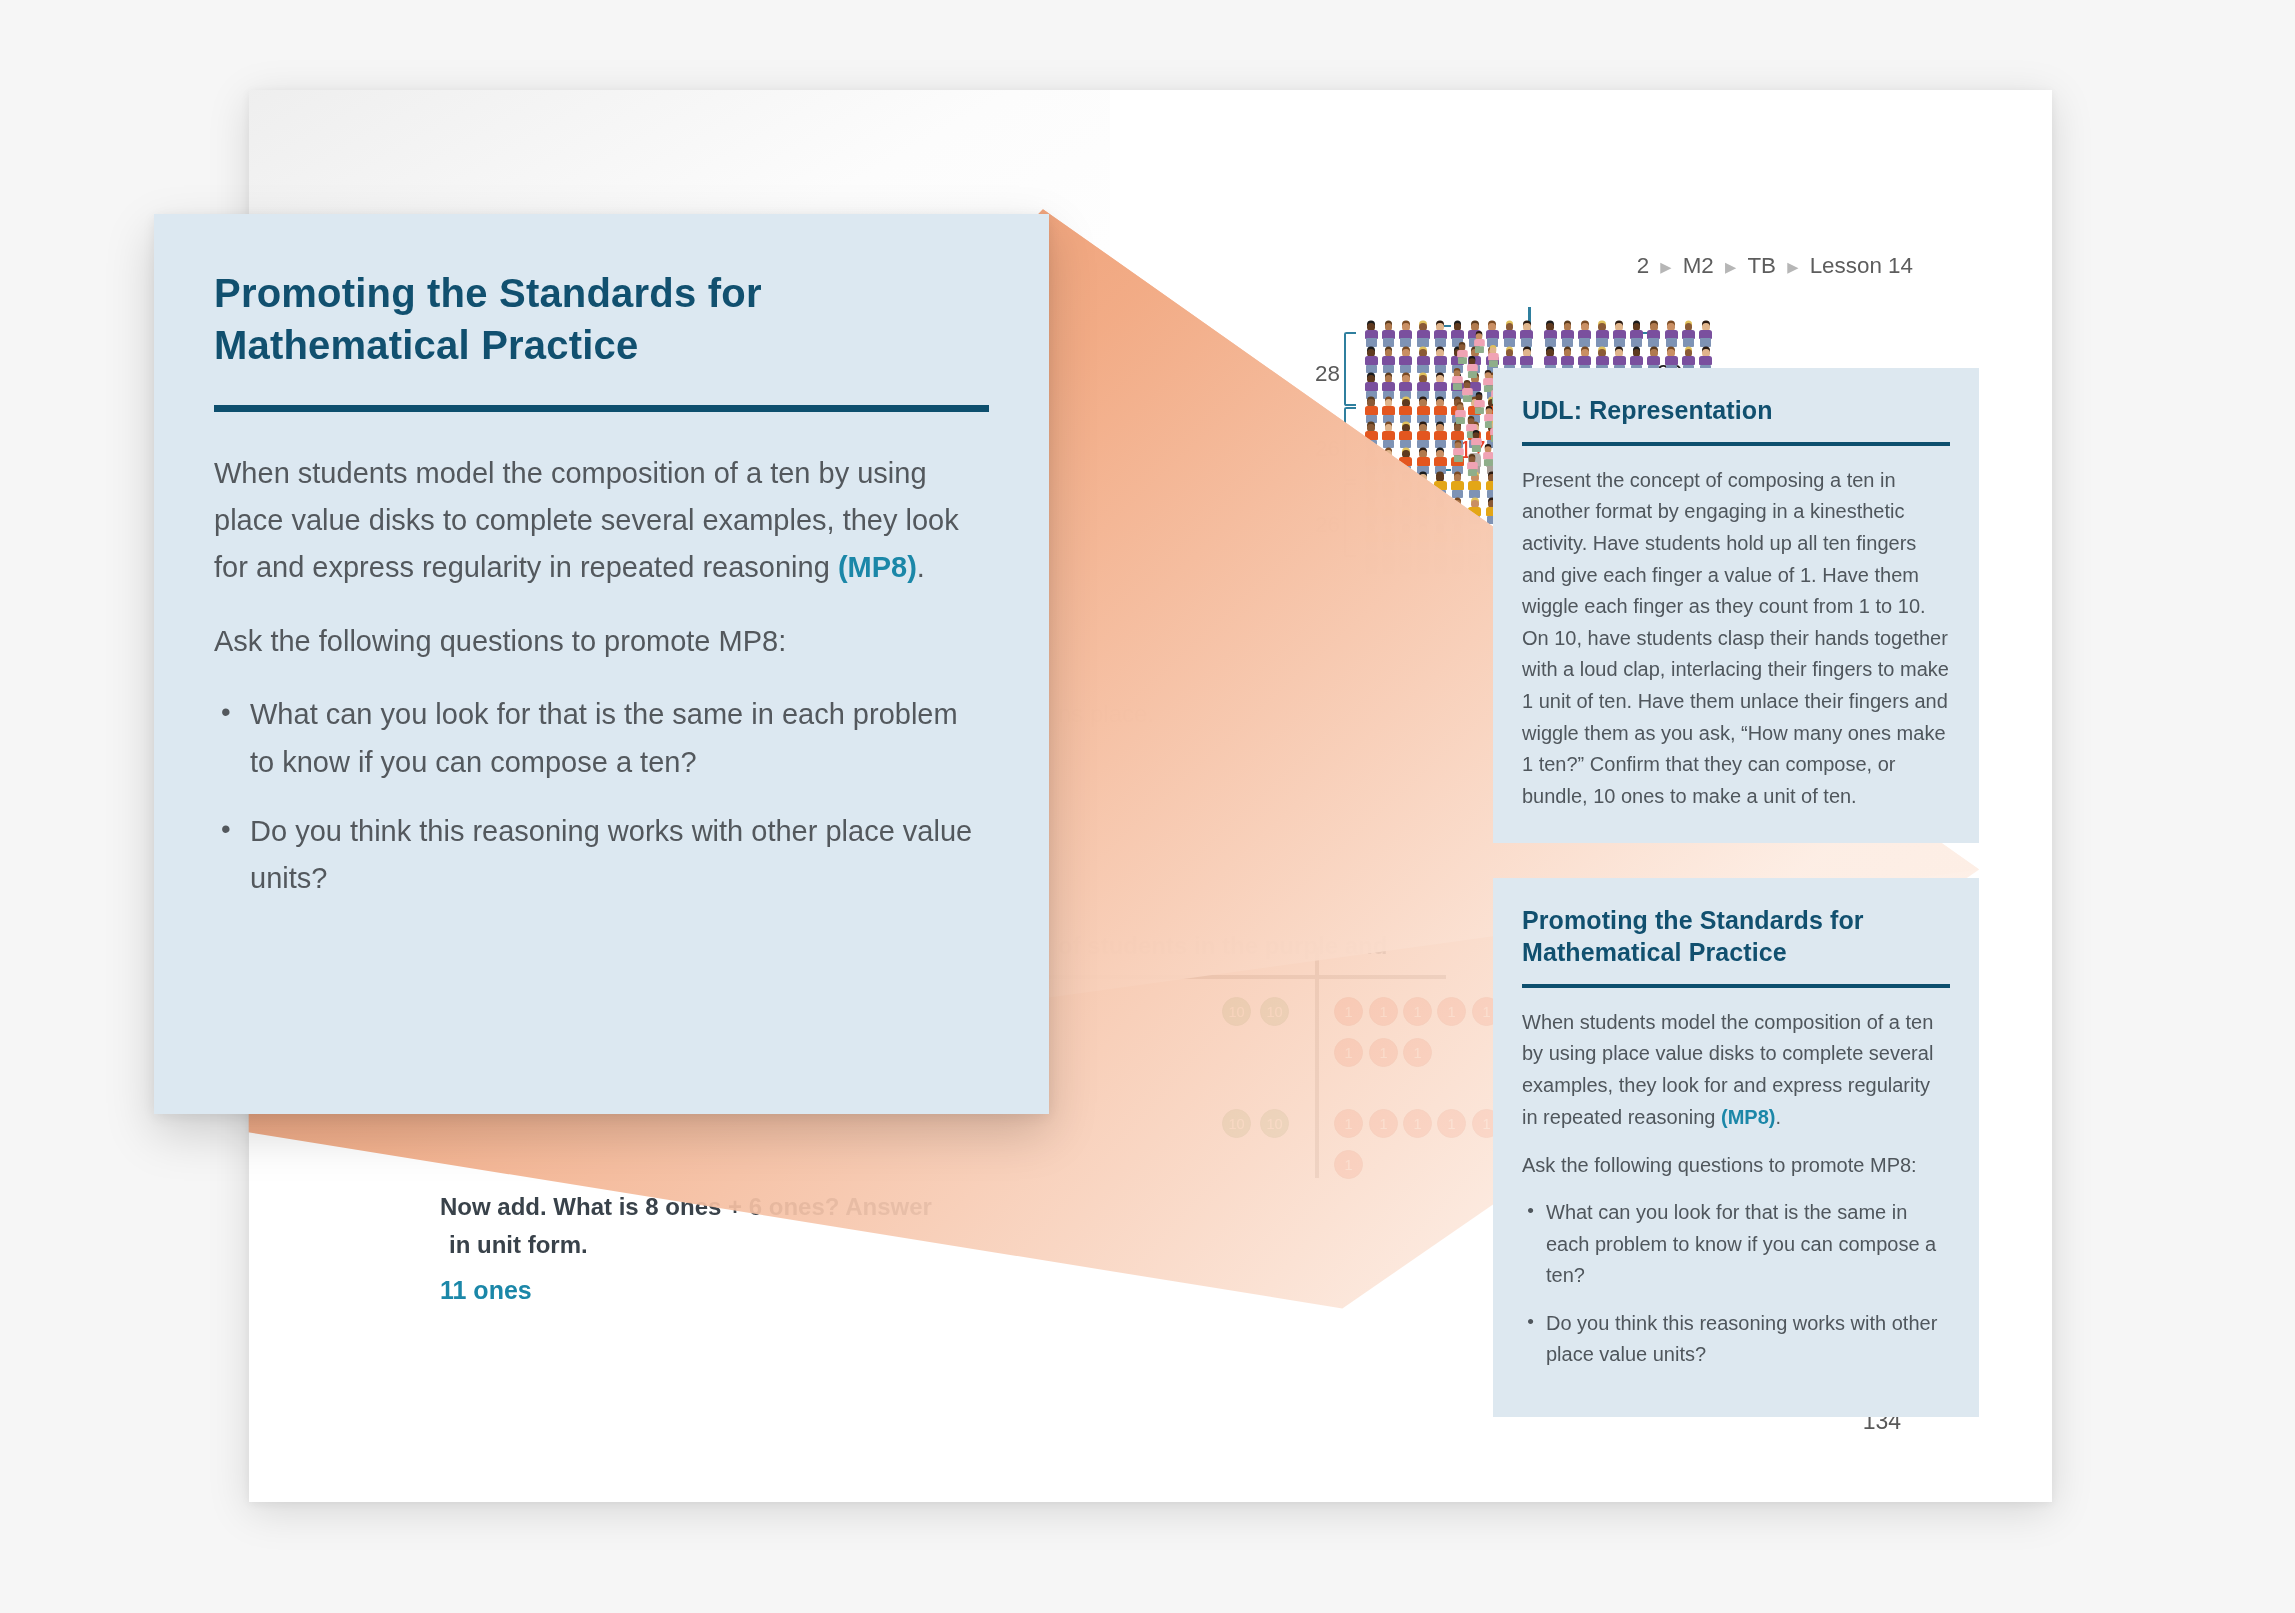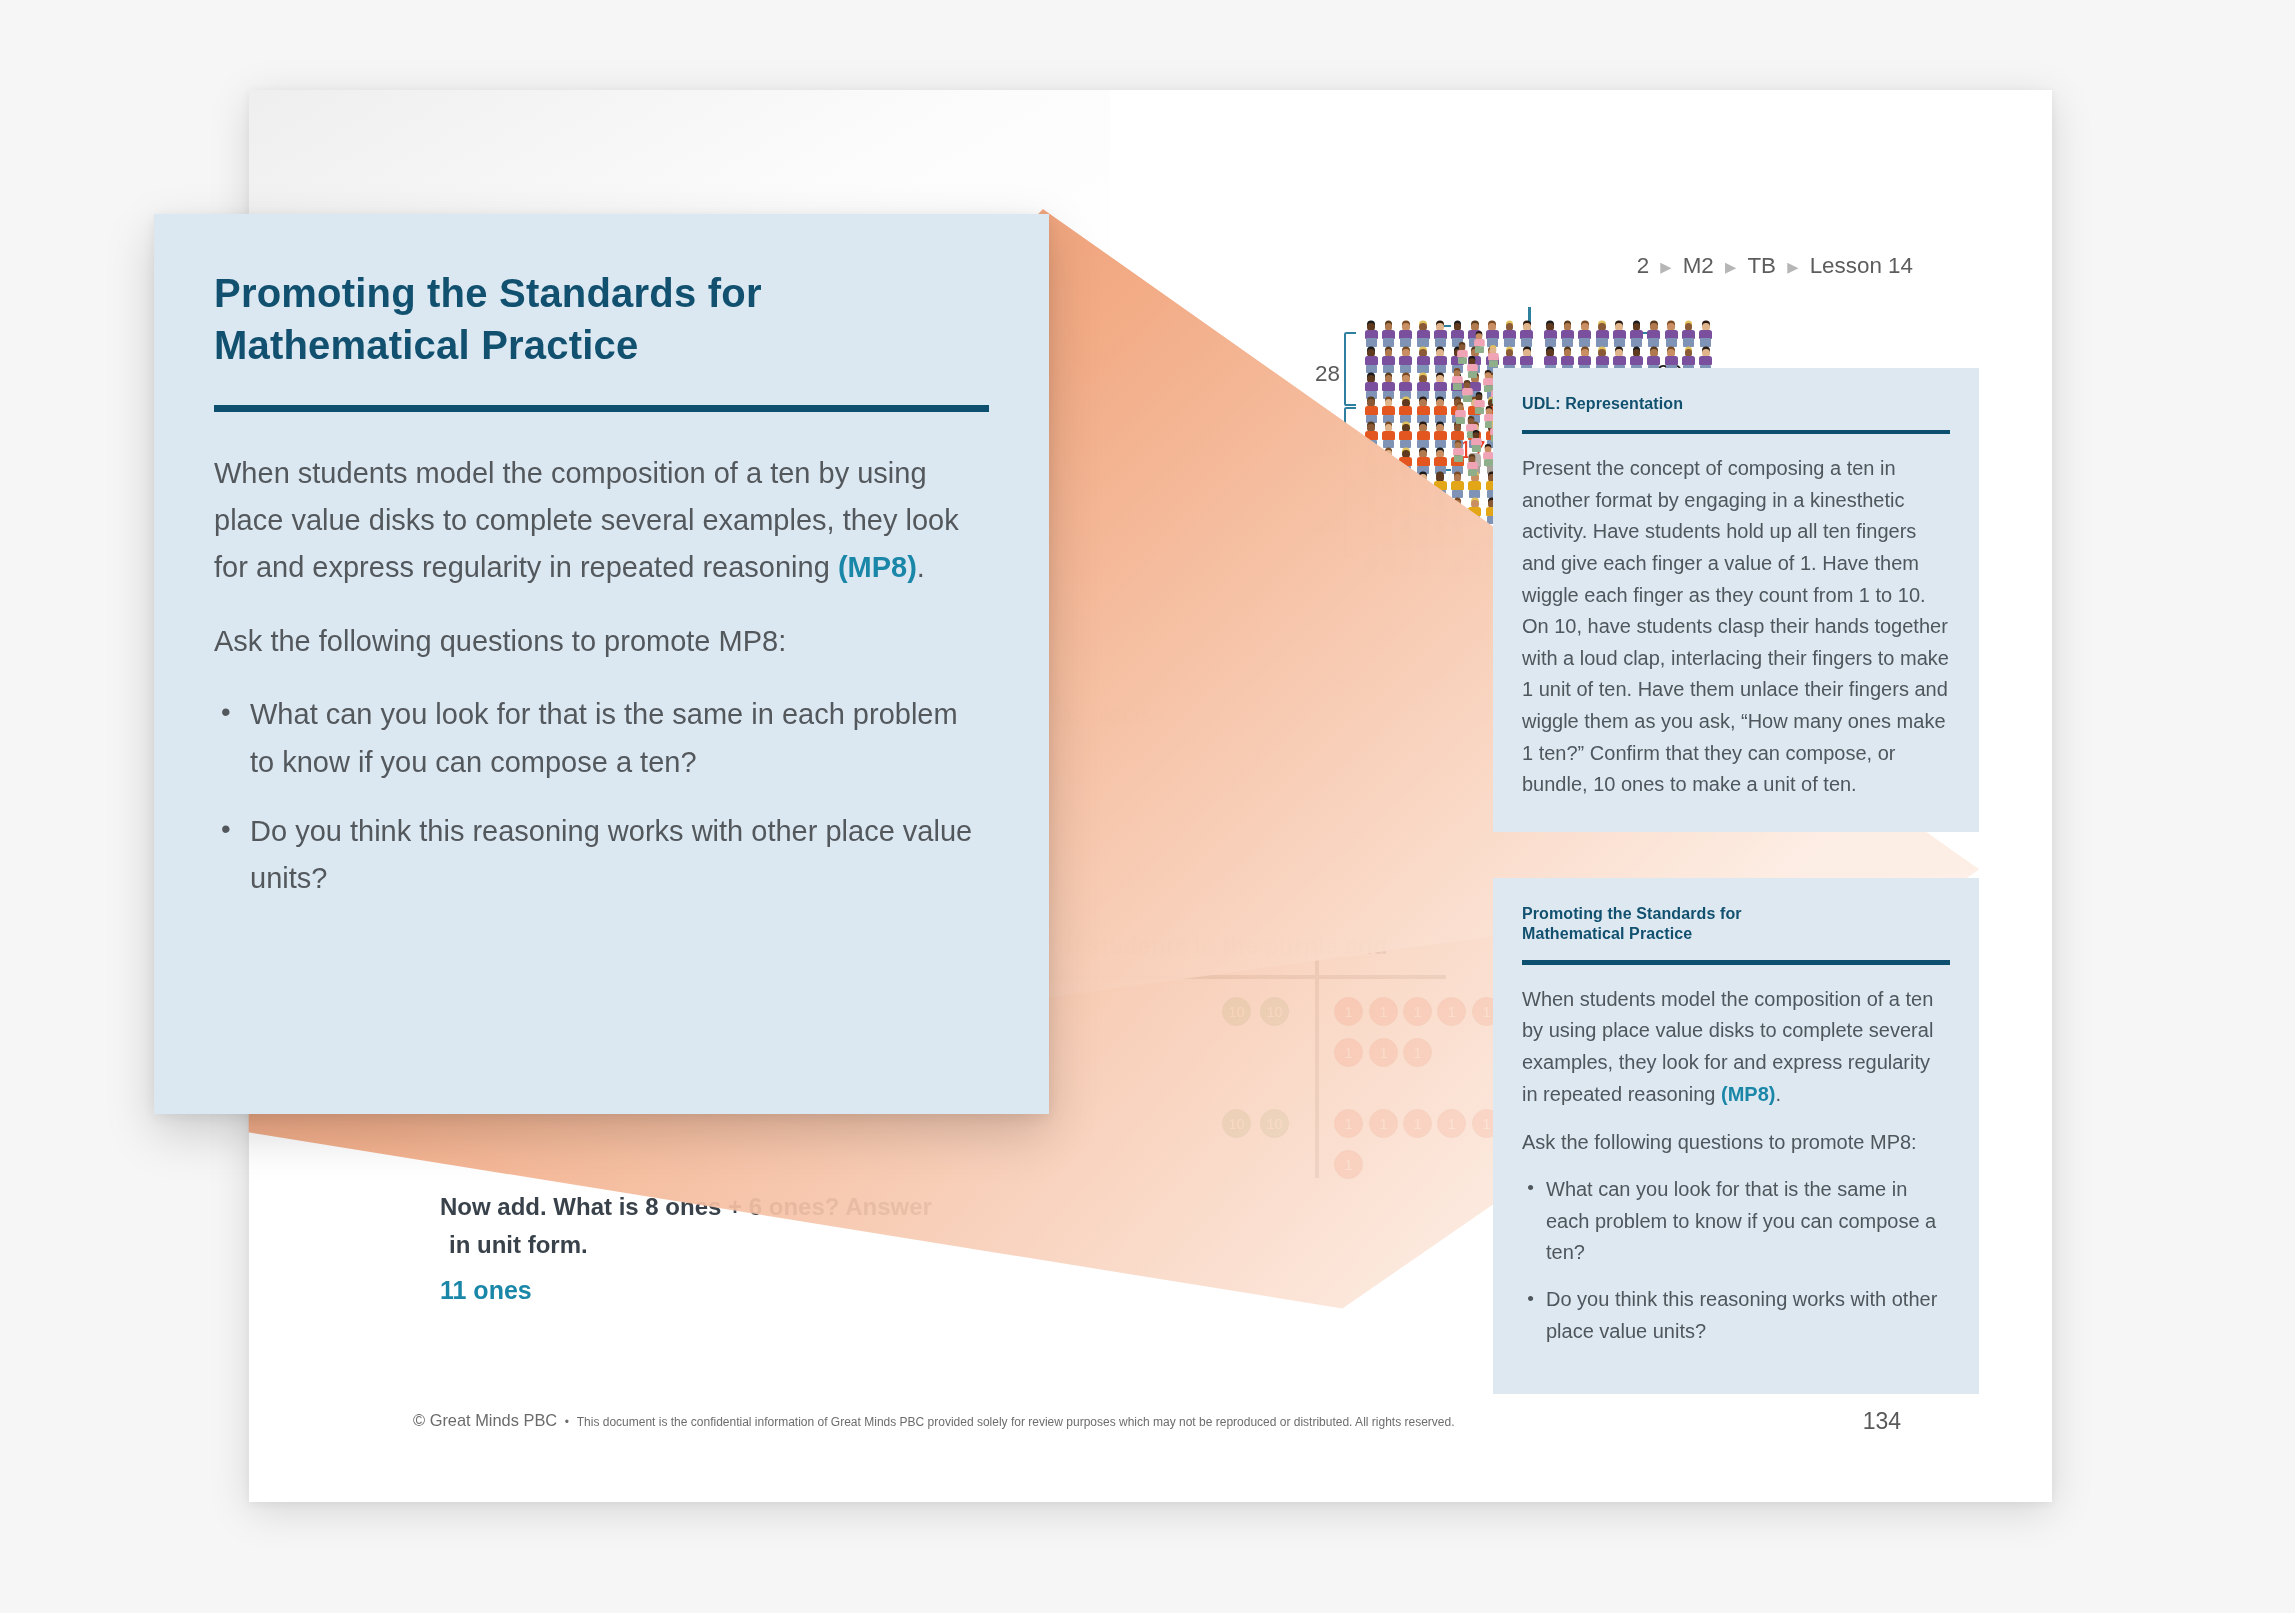--- a/index.html
+++ b/index.html
@@ -82,21 +82,21 @@
     position: absolute; left: 0; top: 0; width: 2295px; height: 1614px;
     pointer-events: none;
   }
 
   
   .sidebox {
     position: absolute; left: 1493px; width: 486px;
     background: #dde8f0; padding: 26px 29px 31px 29px;
   }
   .sidebox h3 {
-    color: #11506f; font-size: 16px; font-weight: bold; line-height: 1.28; letter-spacing: 0.1px;
+    color: #11506f; font-size: 25px; font-weight: bold; line-height: 1.28; letter-spacing: 0.1px;
   }
   .sidebox .rule { height: 4.3px; background: #0d4f6e; margin: 15.5px 0 19px 0; }
   .sidebox p { color: #4f565c; font-size: 20px; line-height: 1.58; }
   .sidebox p + p { margin-top: 17px; }
   .sidebox ul { margin: 15.5px 0 0 0; list-style: none; }
   .sidebox li {
     color: #4f565c; font-size: 20px; line-height: 1.58;
     padding-left: 24px; position: relative; margin-bottom: 15.5px;
   }
   .sidebox li:before {
@@ -1309,25 +1309,20 @@
           <div class="disk ten" style="left: 296px; top: 162px;">10</div>
           <div class="disk one" style="left: 370px; top: 162px;">1</div>
           <div class="disk one" style="left: 405px; top: 162px;">1</div>
           <div class="disk one" style="left: 439px; top: 162px;">1</div>
           <div class="disk one" style="left: 473px; top: 162px;">1</div>
           <div class="disk one" style="left: 508px; top: 162px;">1</div>
           <div class="disk one" style="left: 370px; top: 203px;">1</div>
         </div>
     </div>
 
-    <div class="foot">
-      <span>© Great Minds PBC</span>
-      <span class="fine">•</span>
-      <span class="fine">This document is the confidential information of Great Minds PBC provided solely for review purposes which may not be reproduced or distributed. All rights reserved.</span>
-    </div>
     <div class="pageno">134</div>
   </div>
 
   <svg class="wedge" viewBox="0 0 2667 1875" preserveAspectRatio="none">
     <defs>
       <linearGradient id="og" x1="0" y1="0" x2="1" y2="0.55">
         <stop offset="0" stop-color="#e8875a" stop-opacity="0.95"></stop>
         <stop offset="0.45" stop-color="#f2ab85" stop-opacity="0.92"></stop>
         <stop offset="1" stop-color="#fdeee5" stop-opacity="0.92"></stop>
       </linearGradient>

